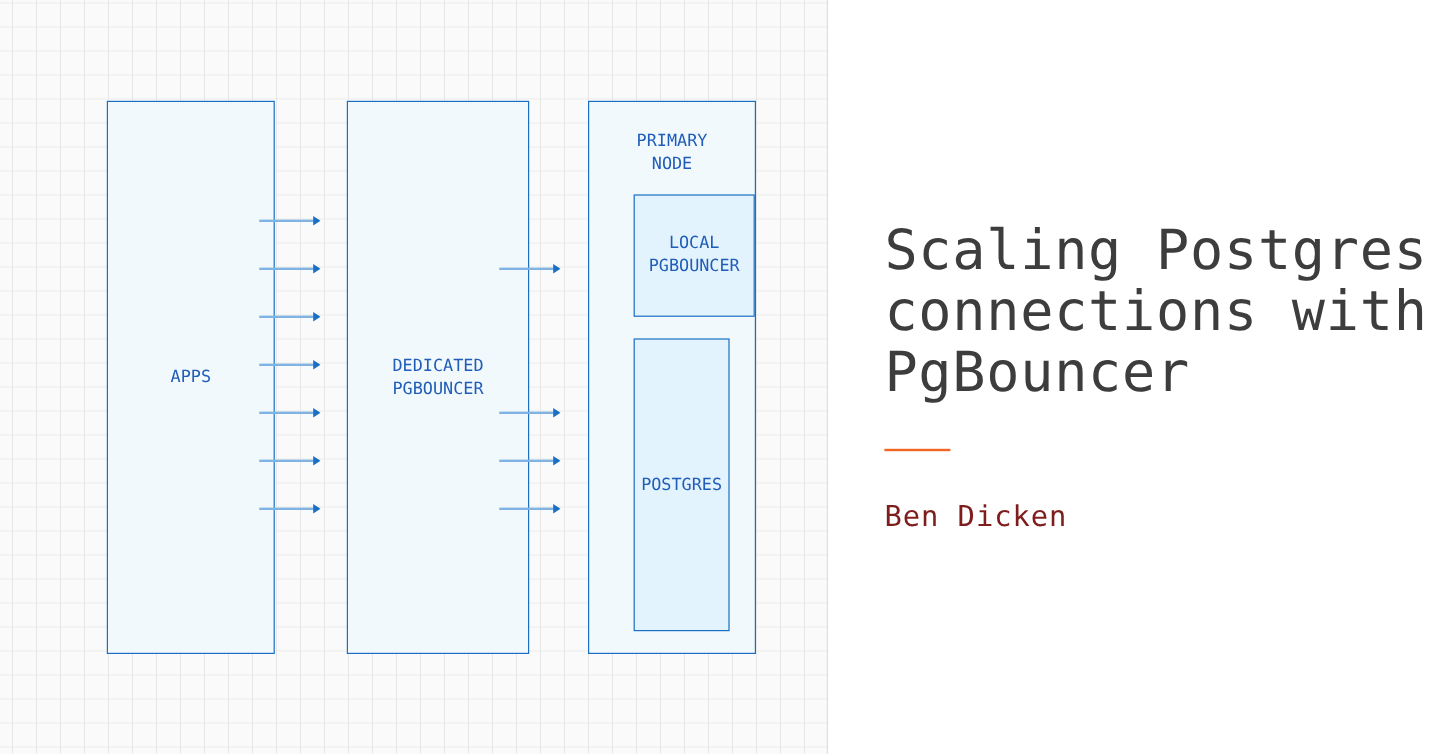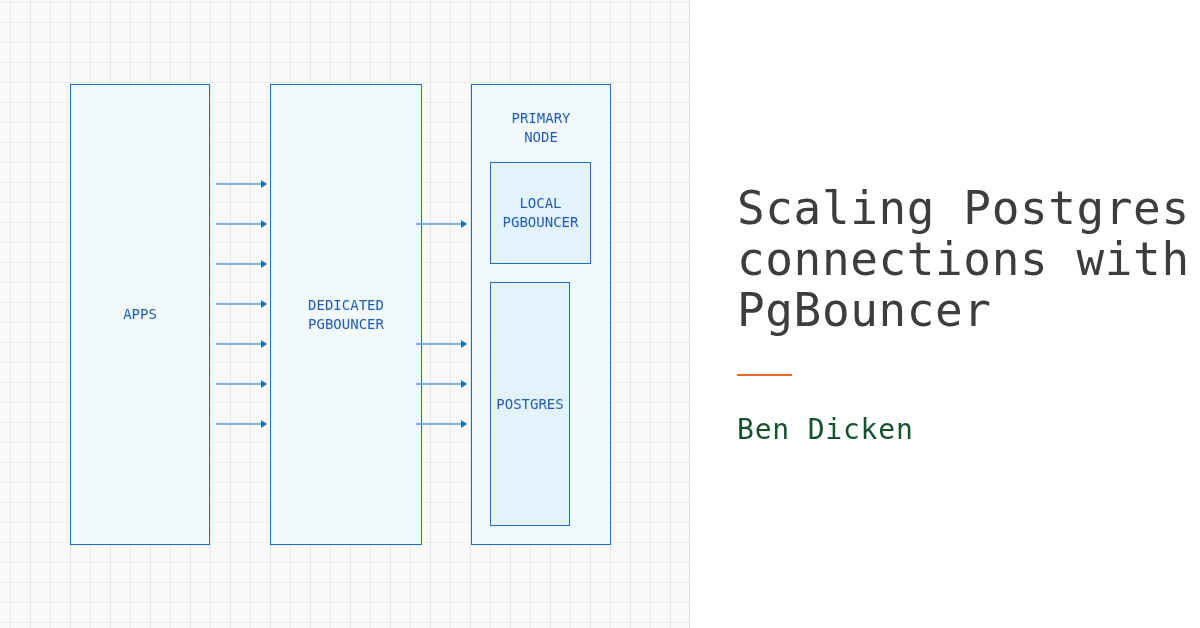--- a/index.html
+++ b/index.html
@@ -17,20 +17,21 @@
       background-size: 20px 20px, 20px 20px;
       background-position: 10px 0, 0 2px;
       border-right: 1px solid #dddddd;
     }
     .box {
       position: absolute; box-sizing: border-box;
       border: 1px solid #1a6fc4;
       background: #f2f9fd;
       display: flex; align-items: center; justify-content: center;
       text-align: center;
+      margin-left: 19px;
     }
     .inner-box { background: #e3f3fd; }
     .label {
       font-family: "DejaVu Sans Mono", monospace;
       font-size: 14px; line-height: 19px; color: #1f5db8;
       letter-spacing: 0px; white-space: pre-line;
     }
     .primary-label {
       position: absolute; left: 0; right: 0; top: 24px;
       text-align: center;
@@ -50,21 +51,21 @@
       font-family: "DejaVu Sans Mono", monospace;
       font-size: 46px; line-height: 51px; color: #3d3d3d;
       white-space: pre-line; letter-spacing: 0.6px;
     }
     .accent-rule {
       position: absolute; left: 737px; top: 374px; width: 55px; height: 2px;
     }
     .author {
       position: absolute; left: 737px; top: 412px;
       font-family: "DejaVu Sans Mono", monospace;
-      font-size: 28px; line-height: 36px; color: #14532d;
+      font-size: 24px; line-height: 36px; color: #7f1d1d;
       letter-spacing: 0.8px;
     }
   </style>
 </head>
 <body>
 
 <div class="grid-panel">
 
   <div class="box" style="left:70px; top:84px; width:140px; height:461px;">
     <span class="label">APPS</span>

